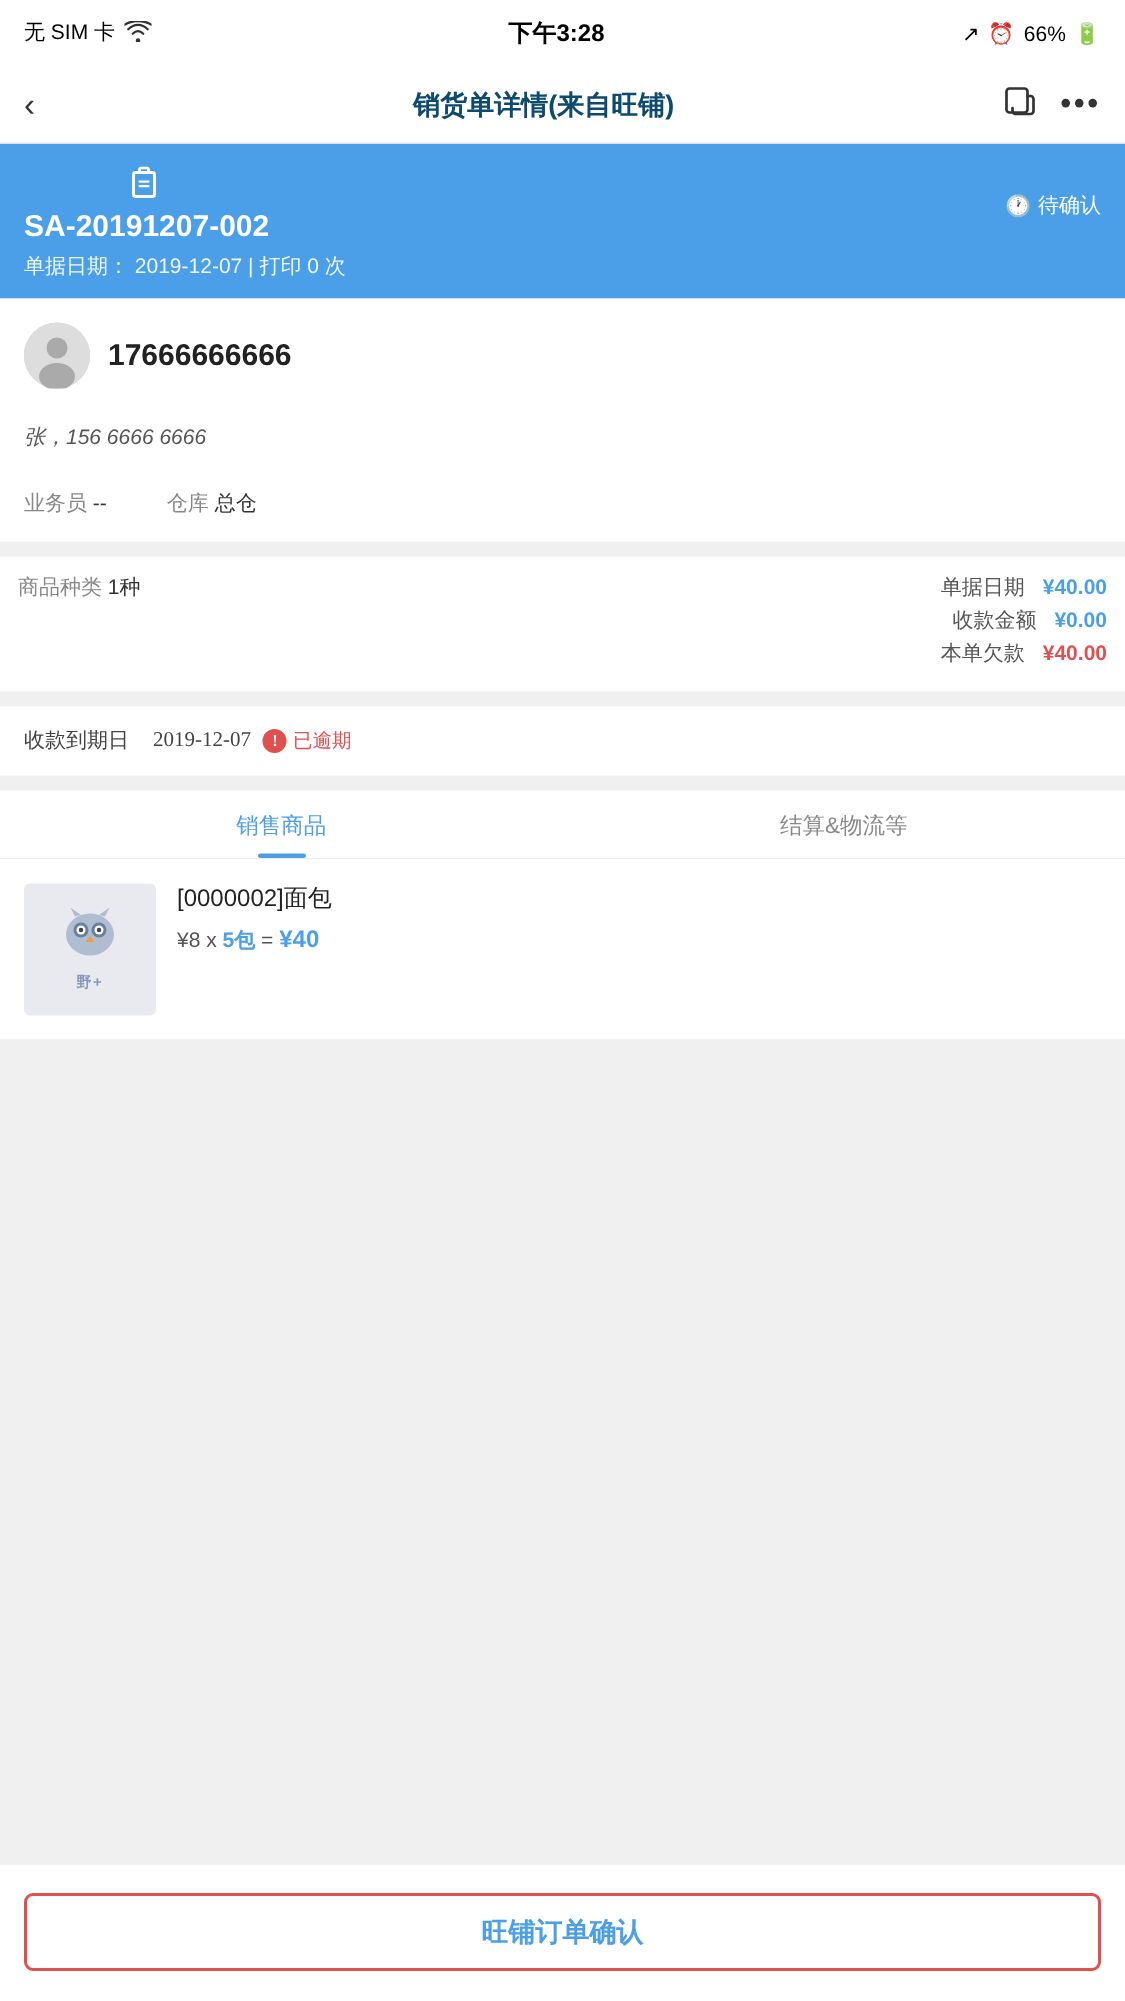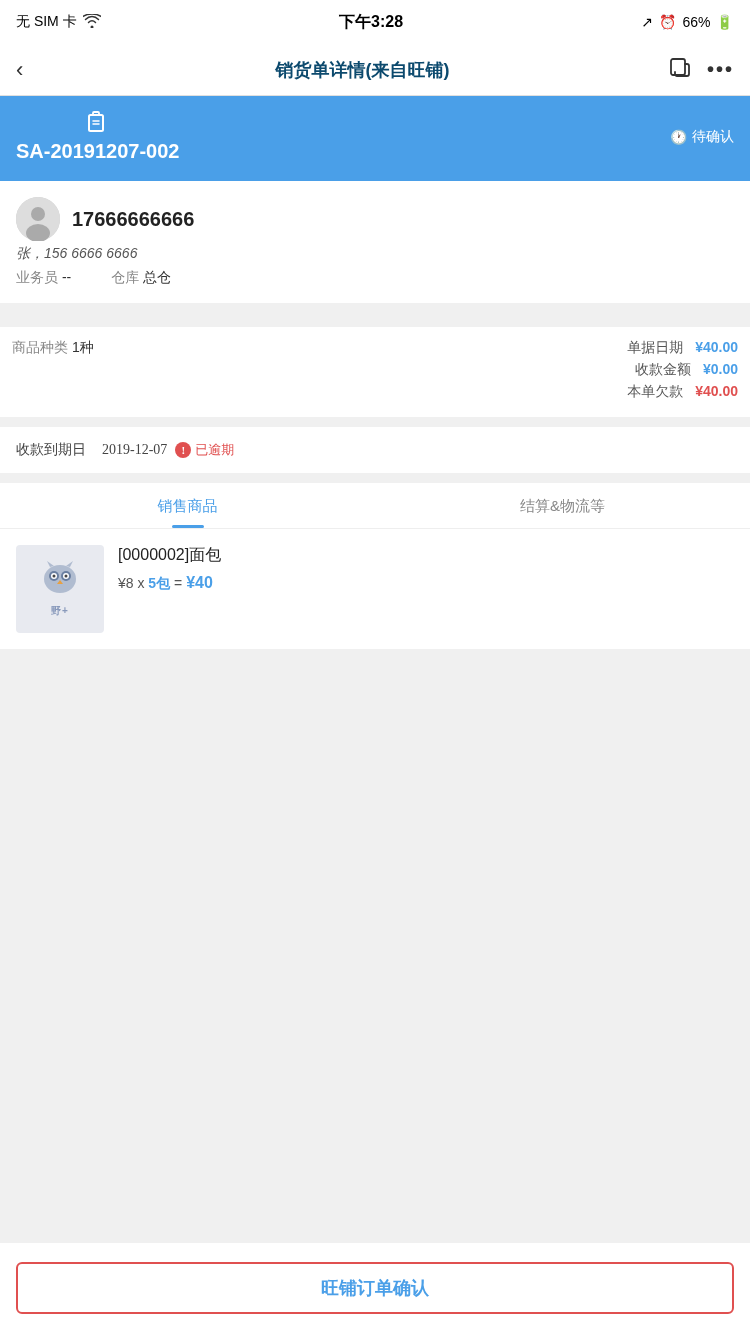--- a/index.html
+++ b/index.html
@@ -91,24 +91,24 @@
     
     .section {
       background: #fff;
       margin-bottom: 10px;
     }
 
     
     .customer-section {
       background: #fff;
       padding: 16px;
-      margin-bottom: 24px;
+      margin-bottom: 10px;
       display: flex;
       flex-direction: column;
-      gap: 4px;
+      gap: 24px;
     }
     .customer-top {
       display: flex;
       align-items: center;
       gap: 12px;
     }
     .avatar {
       width: 44px;
       height: 44px;
       background: #ccc;
@@ -355,20 +355,25 @@
           <line x1="6" y1="14" x2="12" y2="14" stroke="white" stroke-width="1.5" stroke-linecap="round"></line>
         </svg>
       </span>
       <span>SA-20191207-002</span>
     </div>
     <div class="order-status">
       <span>🕐</span>
       <span>待确认</span>
     </div>
   </div>
+  <div class="order-meta">
+    <span>单据日期：</span>
+    <span>2019-12-07</span>
+    <span>| 打印 0 次</span>
+  </div>
 </div>
 
 <div class="customer-section section">
   <div class="customer-top">
     <div class="avatar">
       <svg width="44" height="44" viewBox="0 0 44 44">
         <circle cx="22" cy="22" r="22" fill="#ddd"></circle>
         <circle cx="22" cy="17" r="7" fill="#aaa"></circle>
         <ellipse cx="22" cy="36" rx="12" ry="9" fill="#aaa"></ellipse>
       </svg>

